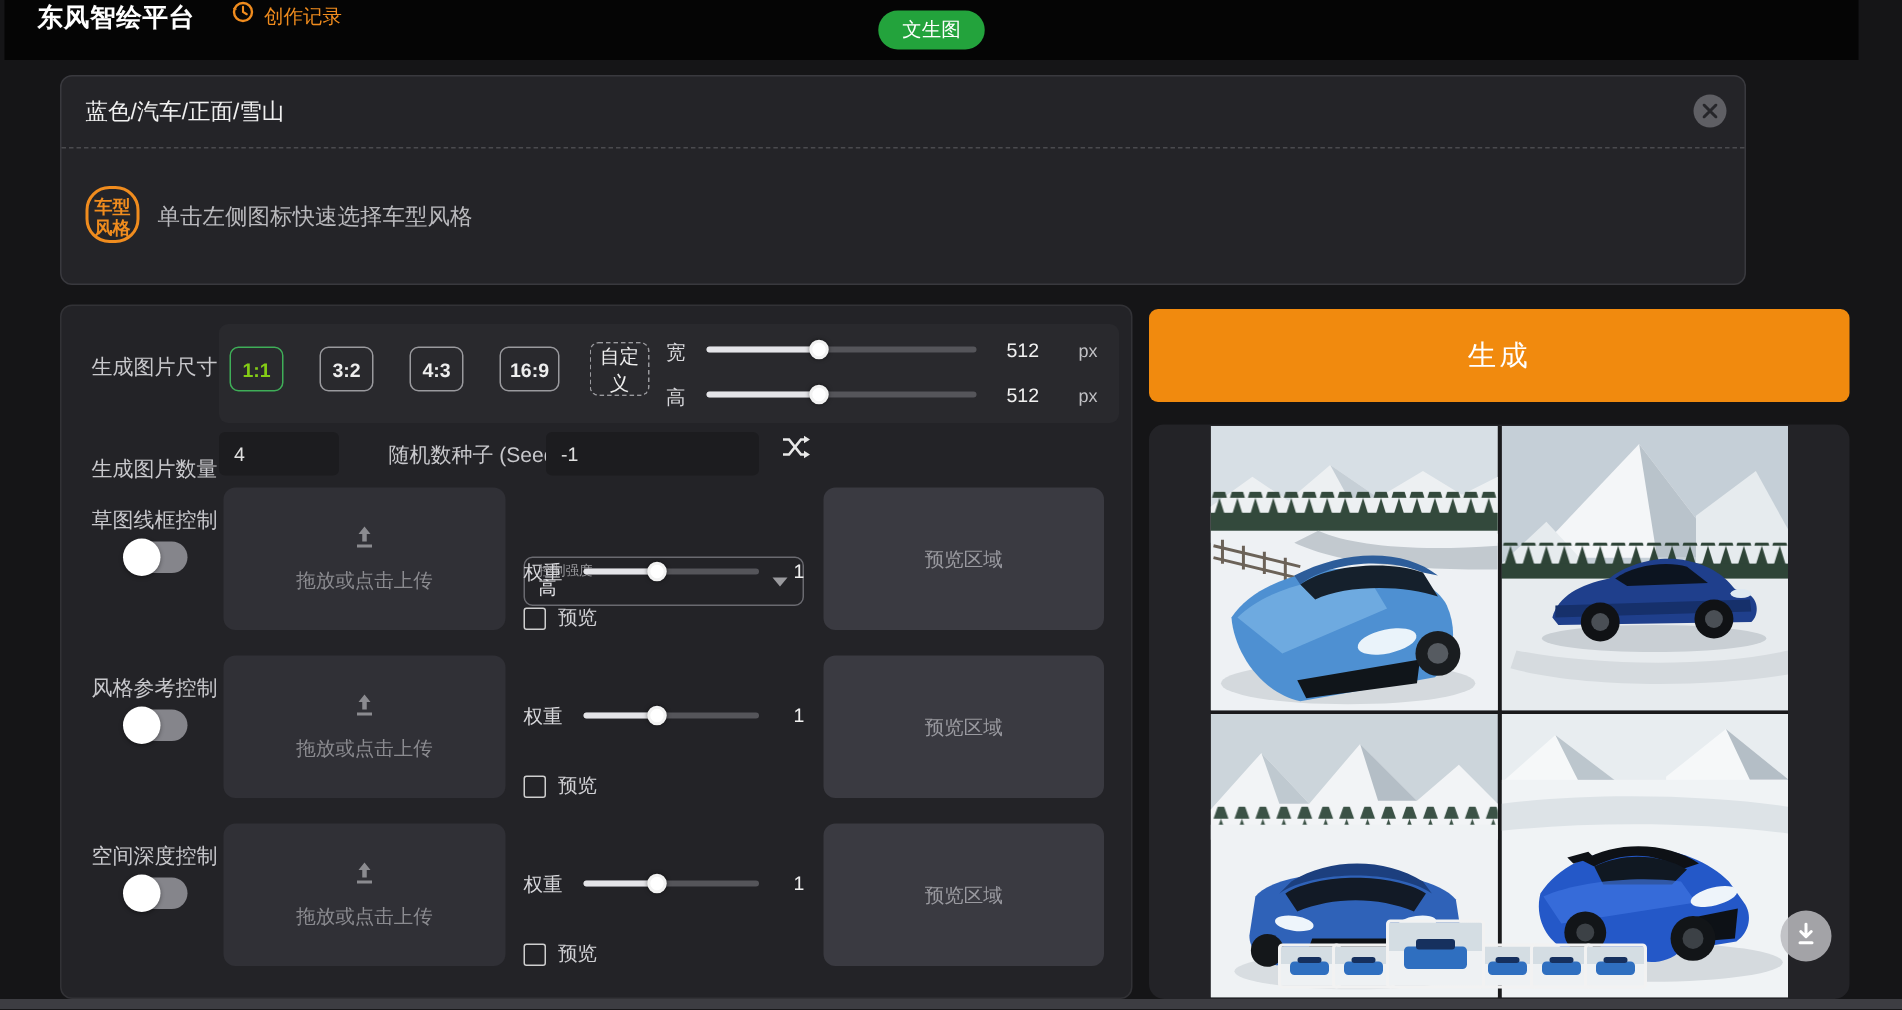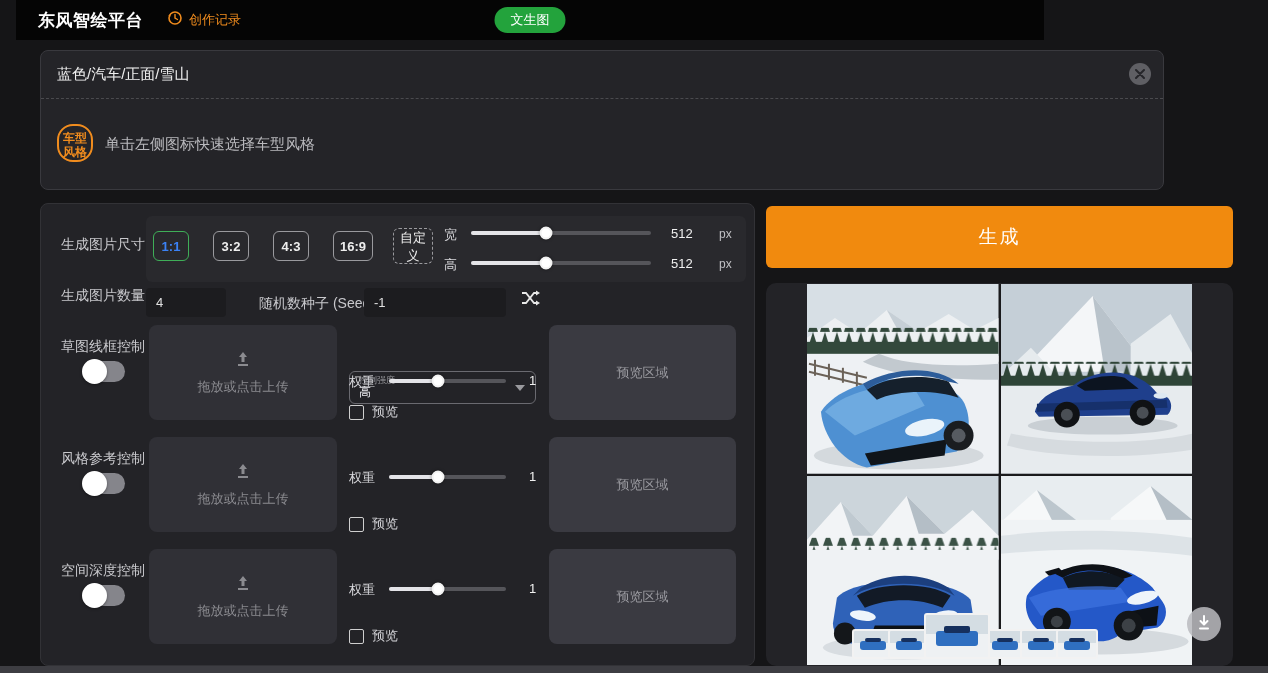--- a/index.html
+++ b/index.html
@@ -1,22 +1,22 @@
 <!DOCTYPE html>
 <html><head>
 <meta charset="utf-8">
 <style>
   * { margin:0; padding:0; box-sizing:border-box; }
   html,body { background:#151517; }
   body { font-family:"Liberation Sans", sans-serif; }
   .app { position:relative; width:1268px; height:673px; background:#151517; overflow:hidden; }
 
   
-  .header { position:absolute; left:16px; top:0; width:1028px; height:40px; background:#050505;
-            display:flex; align-items:center; }
+  .header { position:absolute; left:3px; top:0; width:1236px; height:40px; background:#050505;
+            display:flex; align-items:flex-start; }
   .brand { color:#fff; font-size:17px; font-weight:bold; margin-left:22px; letter-spacing:.5px; }
   .history { display:flex; align-items:center; gap:6px; margin-left:24px; cursor:pointer; }
   .history-label { color:#f08c1e; font-size:13px; }
   .mode-btn { position:absolute; left:50%; transform:translateX(-50%); top:7px; height:26px;
               background:#23a33c; border:none; border-radius:13px; color:#fff; font-size:13px;
               padding:0 16px; cursor:pointer; }
   .header-right { position:absolute; right:16px; top:0; height:40px; display:flex; align-items:center; gap:10px; }
   .user-name { color:#e8e8e8; font-size:14px; font-family:"Liberation Serif", serif; letter-spacing:1px; }
   .caret-down { width:0; height:0; border-left:5px solid transparent; border-right:5px solid transparent;
                 border-top:6px solid #cfcfcf; margin-left:2px; }
@@ -37,32 +37,32 @@
   .style-hint { position:absolute; left:64px; top:84px; color:#b9b9bd; font-size:15px; }
 
   
   .left-panel { position:absolute; left:40px; top:203px; width:715px; height:463px;
                 background:#232327; border:1px solid #323236; border-radius:8px; }
   .row-strip { position:absolute; left:105px; top:12px; width:600px; height:66px; background:#29292d; border-radius:6px; }
   .field-label { color:#c8c8cc; font-size:14px; }
   .size-label { position:absolute; left:20px; top:32px; }
   .ratio-btn { position:absolute; top:27px; width:36px; height:30px; background:transparent;
                border:1px solid #9a9a9e; border-radius:6px; color:#eee; font-size:13px; font-weight:bold; cursor:pointer; }
-  .ratio-btn.selected { border:1px solid #3fae58; color:#3b82f6; }
+  .ratio-btn.selected { border:1px solid #3fae58; color:#84cc16; }
   .custom-btn { position:absolute; left:352px; top:24px; width:40px; height:36px; background:transparent;
                 border:1px dashed #9a9a9e; border-radius:6px; color:#eee; font-size:13px; cursor:pointer; padding:0 2px; }
   .dim-label { position:absolute; color:#d8d8dc; font-size:13px; }
   .slider { position:absolute; height:4px; border-radius:2px; background:#55555a; cursor:pointer; }
   .slider .fill { position:absolute; left:0; top:0; bottom:0; background:#e4e4e8; border-radius:2px; }
   .slider .thumb { position:absolute; top:50%; transform:translate(-50%,-50%); width:13px; height:13px;
                    border-radius:50%; background:#fff; box-shadow:0 0 3px rgba(0,0,0,.5); }
   .dim-value { position:absolute; color:#f0f0f0; font-size:13px; }
   .dim-unit { position:absolute; color:#c0c0c4; font-size:12px; }
 
-  .count-label { position:absolute; left:20px; top:83px; }
+  .count-label { position:absolute; left:20px; top:100px; }
   .num-input { position:absolute; background:#1c1c1f; border:none; border-radius:4px; color:#e0e0e0;
                font-size:13px; padding-left:10px; height:29px; outline:none; }
   .seed-label { position:absolute; left:218px; top:91px; }
   .shuffle-btn { position:absolute; left:477px; top:83px; width:24px; height:24px; background:transparent; border:none; cursor:pointer; }
 
   .ctl-section { position:absolute; left:0; width:715px; height:108px; }
   .ctl-title { position:absolute; left:20px; top:15px; color:#c8c8cc; font-size:14px; }
   .toggle { position:absolute; left:42px; top:38px; width:42px; height:21px; border-radius:11px;
             background:#85858b; cursor:pointer; }
   .toggle .knob { position:absolute; left:-1px; top:-2px; width:25px; height:25px; border-radius:50%;

